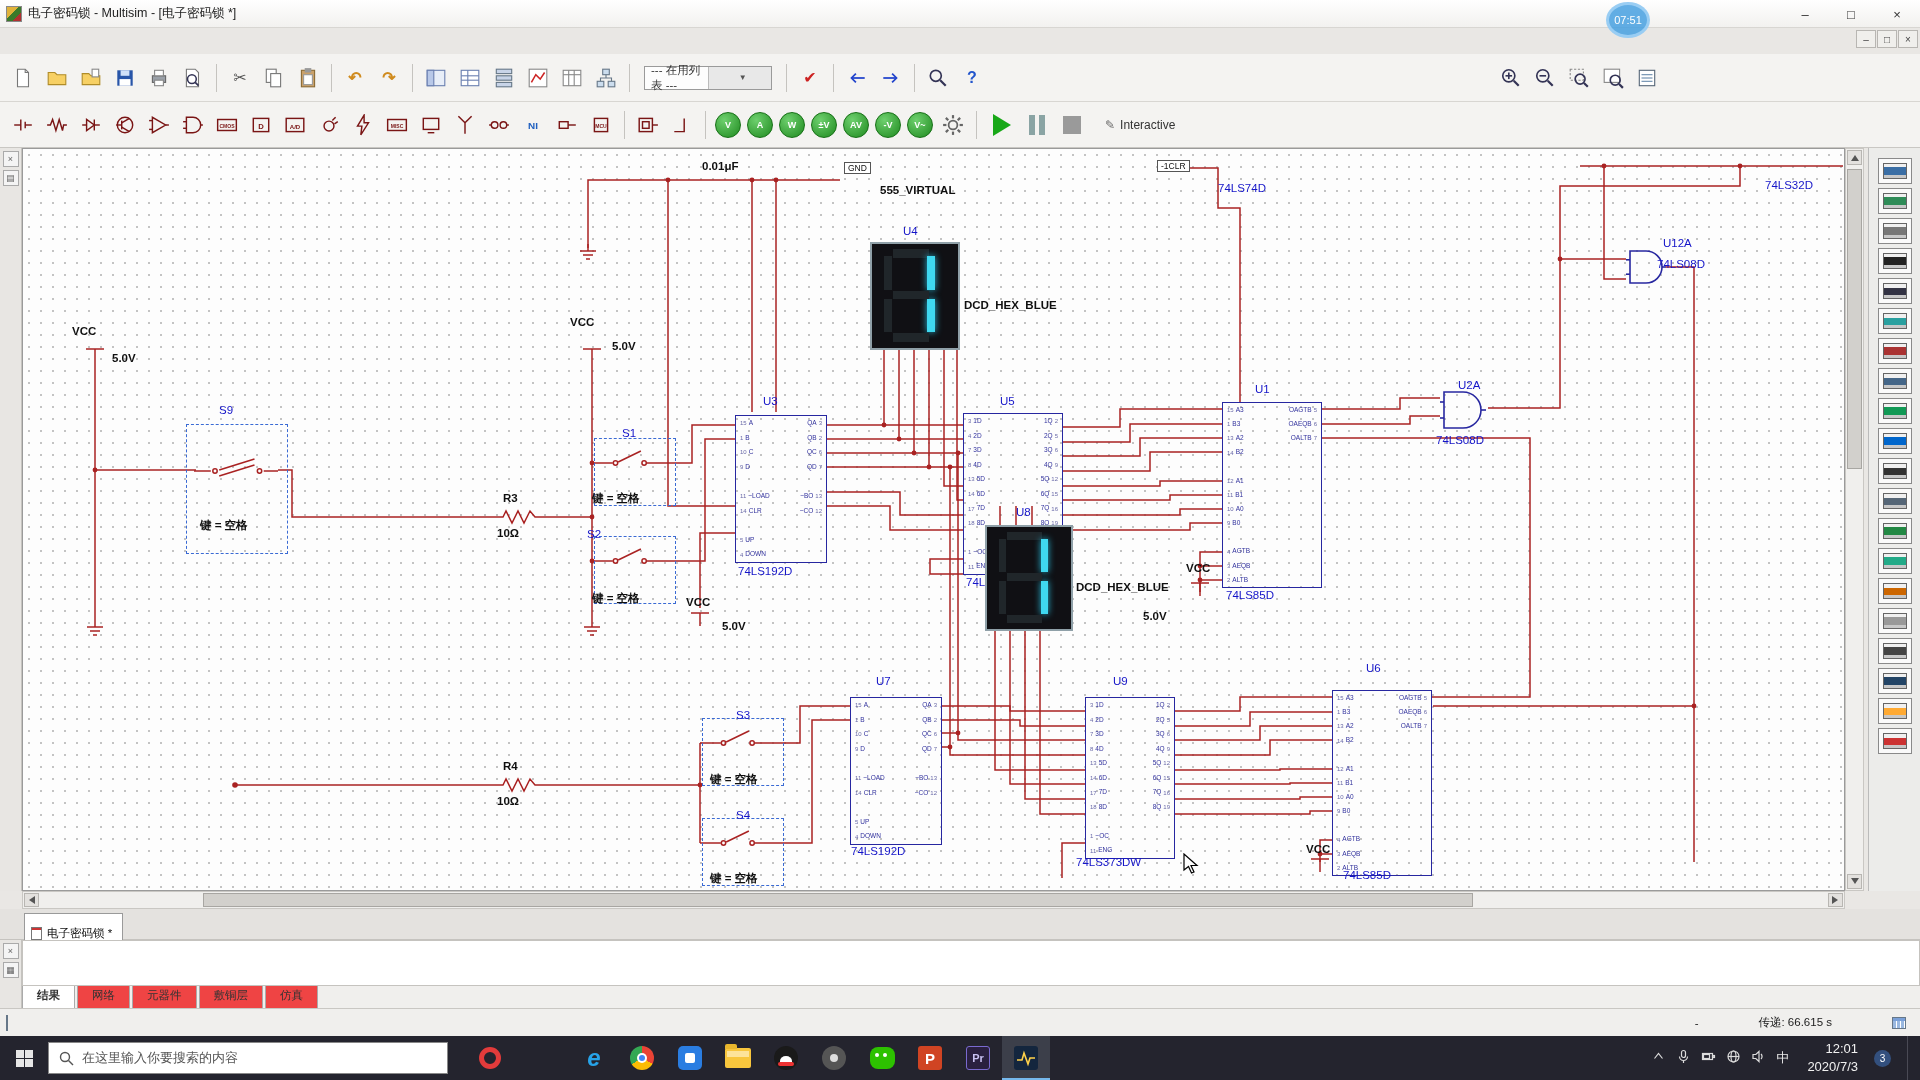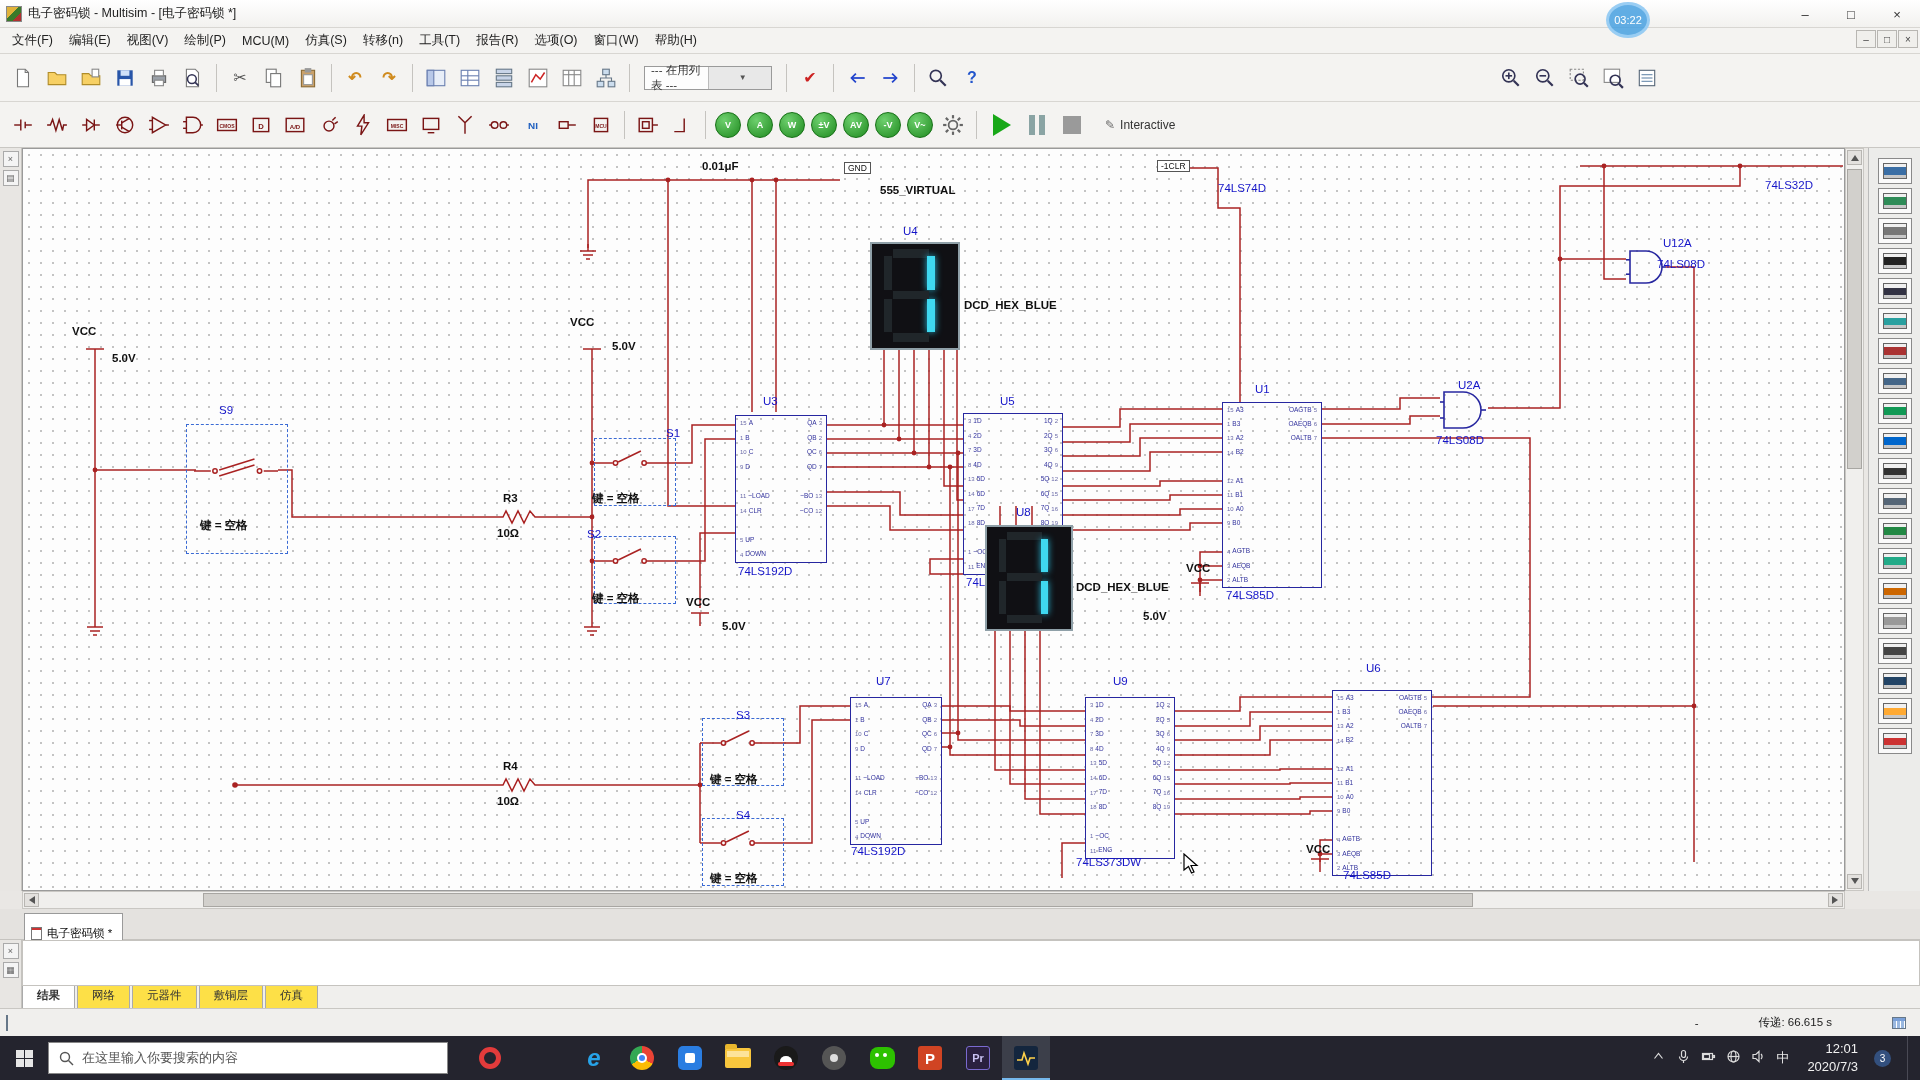--- a/index.html
+++ b/index.html
@@ -87,21 +87,21 @@
   .instr-item .ii { display:block; width:24px; height:16px; border:1px solid #666; }
 
   
   #sheettabs { position:absolute; left:0; top:909px; width:1920px; height:31px; background:#e4e2df; border-bottom:1px solid #c5c3bf; z-index:6; }
   #sheettab { position:absolute; left:24px; top:4px; height:39px; background:#fff; border:1px solid #9a9a9a; border-bottom:none; display:flex; align-items:center; padding:0 10px 0 6px; font-size:11.5px; gap:5px; }
   .pageicon { width:11px; height:13px; background:#fff; border:1px solid #777; box-shadow:inset 0 2px 0 #cc3333; }
   #spreadsheet { position:absolute; left:0; top:940px; width:1920px; height:68px; background:#f0efed; z-index:6; }
   #ss-strip { position:absolute; left:0; top:0; width:22px; height:68px; background:#e8e6e3; border-right:1px solid #c5c3bf; }
   #ss-white { position:absolute; left:22px; top:0; width:1898px; height:46px; background:#fff; border:1px solid #c5c3bf; }
   #ss-tabs { position:absolute; left:22px; top:46px; height:38px; display:flex; }
-  .ss-tab { padding:2px 14px; font-size:11.5px; border:1px solid #aaa; border-top:none; background:#fde047; color:#333; margin-right:2px; }
+  .ss-tab { padding:2px 14px; font-size:11.5px; border:1px solid #aaa; border-top:none; background:#ef4444; color:#333; margin-right:2px; }
   .ss-tab.active { background:#fff; font-weight:bold; }
   #statusbar { position:absolute; left:0; top:1008px; width:1920px; height:28px; background:#f0efed; border-top:1px solid #c9c7c3; display:flex; align-items:center; z-index:6; }
   #status-right { margin-left:auto; display:flex; align-items:center; gap:60px; padding-right:14px; font-size:11.5px; color:#222; }
   .gridglyph { width:14px; height:12px; background:
      linear-gradient(#7aa0d8 0 0) 0 0/14px 3px no-repeat,
      repeating-linear-gradient(90deg,#9ab8e0 0 3px,#fff 3px 4px); border:1px solid #678; }
 
   
   #taskbar { position:absolute; left:0; top:1036px; width:1920px; height:44px; background:#24242e; display:flex; align-items:center; z-index:20; }
   #startbtn { width:48px; height:44px; display:flex; align-items:center; justify-content:center; }
@@ -125,36 +125,22 @@
 
   <div id="titlebar">
     <div id="title-icon"></div>
     <div id="title-text">电子密码锁 - Multisim - [电子密码锁 *]</div>
     <div class="winbtns">
       <div class="winbtn">–</div>
       <div class="winbtn">□</div>
       <div class="winbtn">×</div>
     </div>
   </div>
-  <div id="timer-overlay">03:22</div>
-
-  <div id="menubar">
-      <div class="mi">文件(F)</div>
-      <div class="mi">编辑(E)</div>
-      <div class="mi">视图(V)</div>
-      <div class="mi">绘制(P)</div>
-      <div class="mi">MCU(M)</div>
-      <div class="mi">仿真(S)</div>
-      <div class="mi">转移(n)</div>
-      <div class="mi">工具(T)</div>
-      <div class="mi">报告(R)</div>
-      <div class="mi">选项(O)</div>
-      <div class="mi">窗口(W)</div>
-      <div class="mi">帮助(H)</div>
-    </div>
+  <div id="timer-overlay">07:51</div>
+
   <div id="mdibtns">
     <div class="mdibtn">–</div>
     <div class="mdibtn">□</div>
     <div class="mdibtn">×</div>
   </div>
 
   <div id="tb1">
       <div class="tbi">
         <svg viewBox="0 0 20 20">
           <path d="M5 2h7l3 3v13H5z" fill="#fff" stroke="#777"></path>
@@ -630,21 +616,21 @@
       <div class="clabel lb" style="left: 903px; top: 225px;">U4</div>
       <div class="clabel lk" style="left: 964px; top: 299px;">DCD_HEX_BLUE</div>
       <div class="clabel lk" style="left: 72px; top: 325px;">VCC</div>
       <div class="clabel lk" style="left: 112px; top: 352px;">5.0V</div>
       <div class="clabel lk" style="left: 570px; top: 316px;">VCC</div>
       <div class="clabel lk" style="left: 612px; top: 340px;">5.0V</div>
       <div class="clabel lb" style="left: 219px; top: 404px;">S9</div>
       <div class="clabel lk" style="left: 200px; top: 518px;">键 = 空格</div>
       <div class="clabel lk" style="left: 503px; top: 492px;">R3</div>
       <div class="clabel lk" style="left: 497px; top: 527px;">10Ω</div>
-      <div class="clabel lb" style="left: 622px; top: 427px; margin-left: 44px;">S1</div>
+      <div class="clabel lb" style="left: 622px; top: 427px;">S1</div>
       <div class="clabel lk" style="left: 592px; top: 491px;">键 = 空格</div>
       <div class="clabel lb" style="left: 587px; top: 528px;">S2</div>
       <div class="clabel lk" style="left: 592px; top: 591px;">键 = 空格</div>
       <div class="clabel lb" style="left: 763px; top: 395px;">U3</div>
       <div class="clabel lb" style="left: 738px; top: 565px;">74LS192D</div>
       <div class="clabel lb" style="left: 1000px; top: 395px;">U5</div>
       <div class="clabel lb" style="left: 966px; top: 576px;">74LS373DW</div>
       <div class="clabel lb" style="left: 1016px; top: 506px;">U8</div>
       <div class="clabel lk" style="left: 1076px; top: 581px;">DCD_HEX_BLUE</div>
       <div class="clabel lk" style="left: 1186px; top: 562px;">VCC</div>

